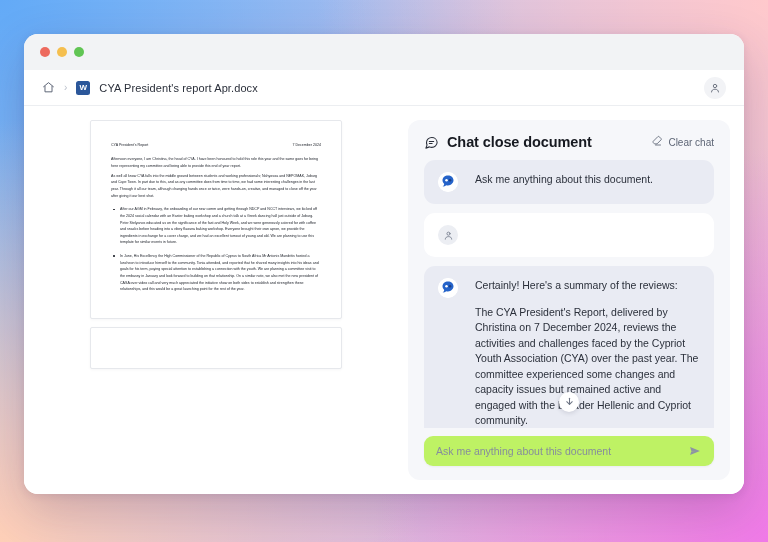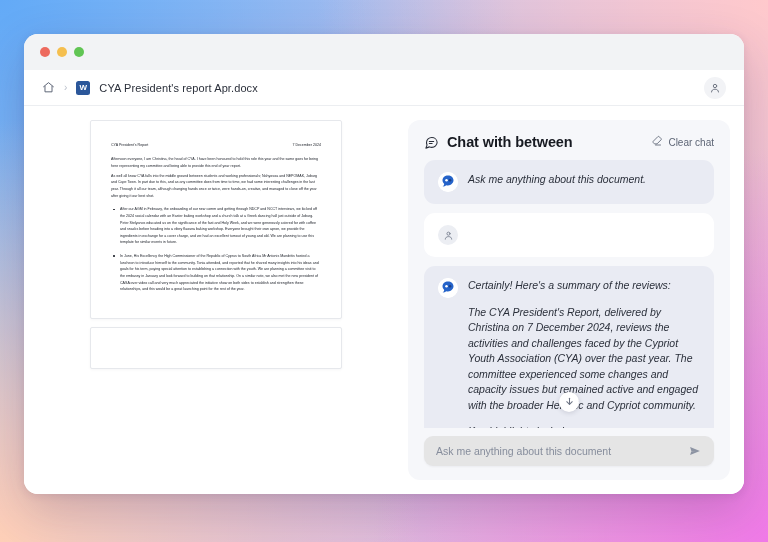--- a/index.html
+++ b/index.html
@@ -198,25 +198,24 @@
   .chat-scroll {
     flex: 1 1 auto;
     overflow: hidden;
     padding: 0 16px;
     position: relative;
     min-height: 0;
   }
 
   .msg {
     display: flex;
-    gap: 10px;
+    gap: 17px;
     border-radius: 11px;
     padding: 12px 14px;
     margin-bottom: 9px;
-    font-style: italic;
   }
   .msg.assistant { background: #e9ebf3; }
   .msg.user { background: #ffffff; }
   .msg.answer { background: #e9ebf3; }
 
   .bubble-avatar {
     width: 20px; height: 20px;
     border-radius: 50%;
     flex: 0 0 auto;
     display: flex; align-items: center; justify-content: center;
@@ -247,21 +246,21 @@
     color: #6d7484;
     cursor: pointer;
     z-index: 5;
   }
 
   .composer-wrap {
     flex: 0 0 auto;
     padding: 8px 16px 14px 16px;
   }
   .composer {
-    background: #e5e5e5;
+    background: #bef264;
     border-radius: 9px;
     height: 30px;
     display: flex;
     align-items: center;
     padding: 0 12px;
     box-shadow: 0 1px 2px rgba(30,30,60,0.05);
   }
   .composer input {
     flex: 1 1 auto;
     border: none;
@@ -336,21 +335,21 @@
 
     <div class="chat-pane">
 
       <div class="chat-header">
         <span class="chat-header-icon">
           <svg width="15" height="15" viewBox="0 0 24 24" fill="none" stroke="currentColor" stroke-width="1.7" stroke-linecap="round" stroke-linejoin="round">
             <path d="M21 11.5a8.4 8.4 0 0 1-8.5 8.3 8.9 8.9 0 0 1-3.8-.8L3 21l1.9-5.1a8.1 8.1 0 0 1-.9-3.7A8.4 8.4 0 0 1 12.5 4 8.4 8.4 0 0 1 21 11.5Z"></path>
             <path d="M8.5 10.5h7M8.5 13.5h4.5"></path>
           </svg>
         </span>
-        <span class="chat-title">Chat with between</span>
+        <span class="chat-title">Chat close document</span>
         <span class="chat-header-spacer"></span>
         <span class="clear-chat">
           <span>
             <svg width="12" height="12" viewBox="0 0 24 24" fill="none" stroke="currentColor" stroke-width="1.7" stroke-linecap="round" stroke-linejoin="round">
               <path d="M18.5 5.5 20 7a2 2 0 0 1 0 2.8l-8 8H7l-2.5-2.5a2 2 0 0 1 0-2.8l9.2-9.2a2 2 0 0 1 2.8 0Z"></path>
               <path d="M9 20h10"></path>
             </svg>
           </span>
           <span>Clear chat</span>
         </span>

